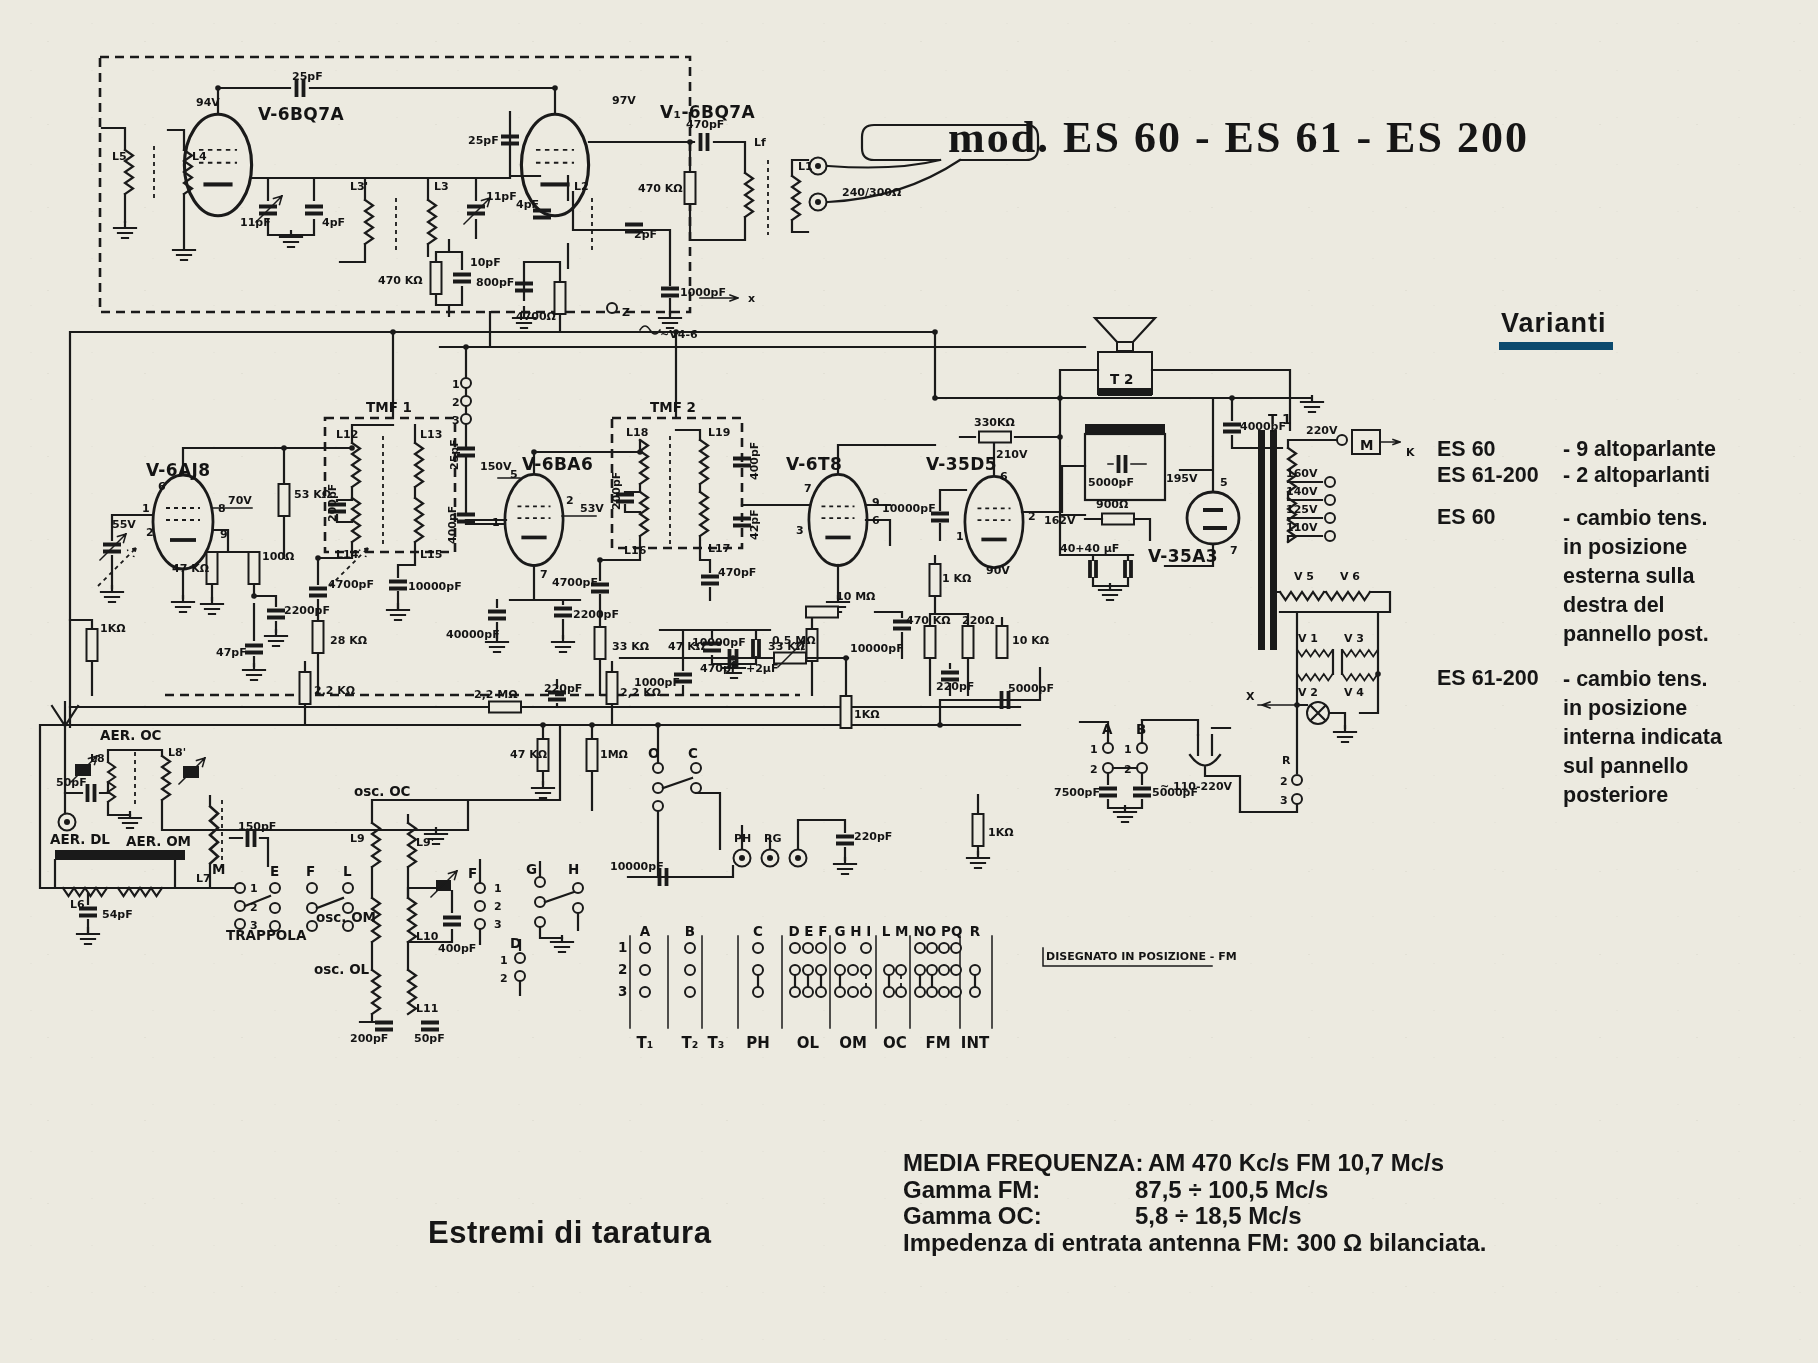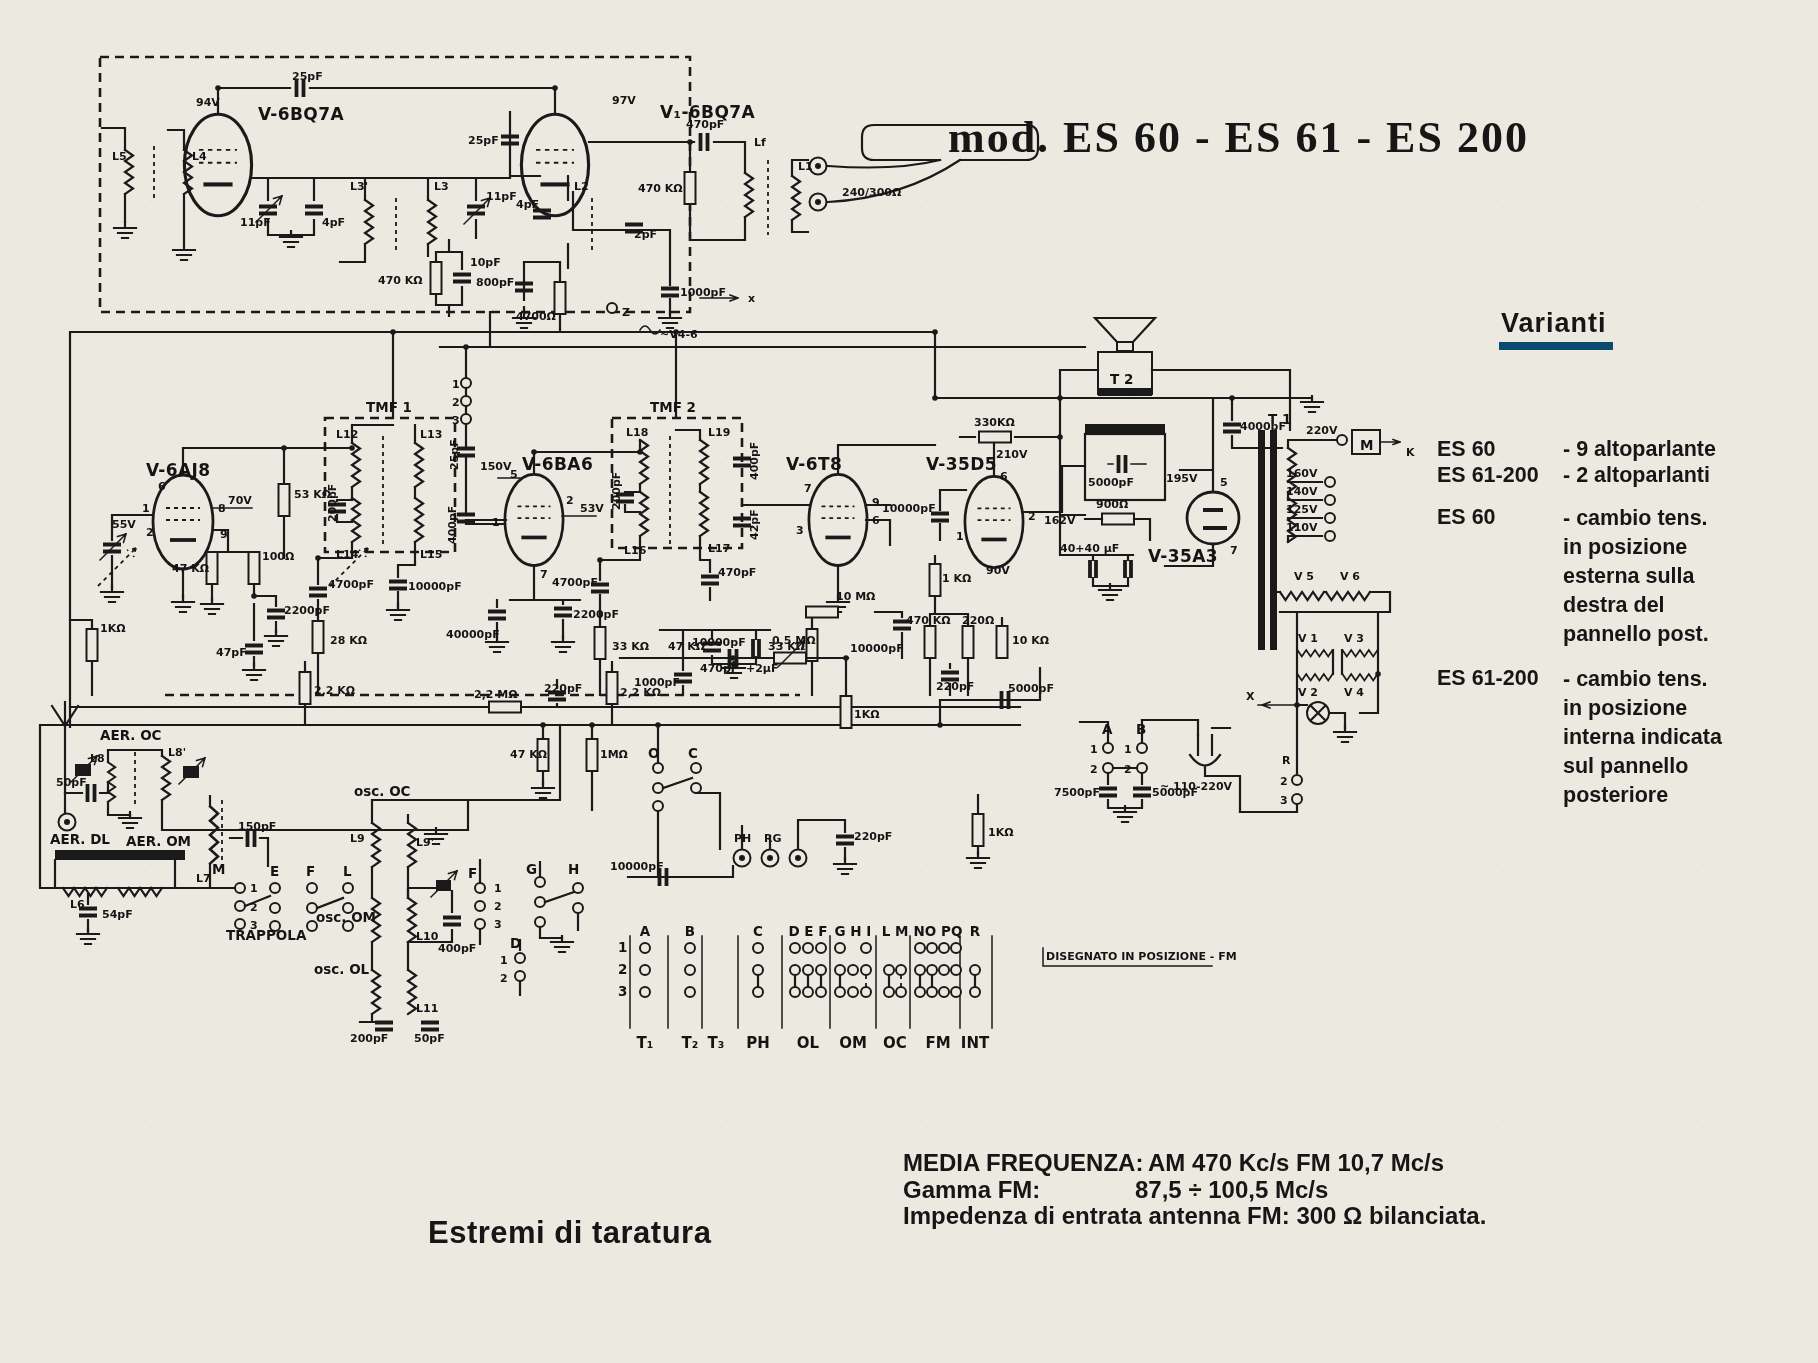--- a/index.html
+++ b/index.html
@@ -785,15 +785,19 @@
 <div class="abs tara">
   <div class="tara-row first">
     <span class="lab">MEDIA FREQUENZA:</span>
     <span class="val">AM 470 Kc/s  FM 10,7 Mc/s</span>
   </div>
   <div class="tara-row">
     <span class="lab">Gamma FM:</span>
     <span class="val">87,5 ÷ 100,5 Mc/s</span>
   </div>
   <div class="tara-row">
+    <span class="lab">Gamma OC:</span>
+    <span class="val">5,8 ÷ 18,5  Mc/s</span>
+  </div>
+  <div class="tara-row">
     <span class="lab" style="flex:none">Impedenza di entrata antenna FM: 300 Ω bilanciata.</span>
   </div>
 </div>
 
 </body></html>

